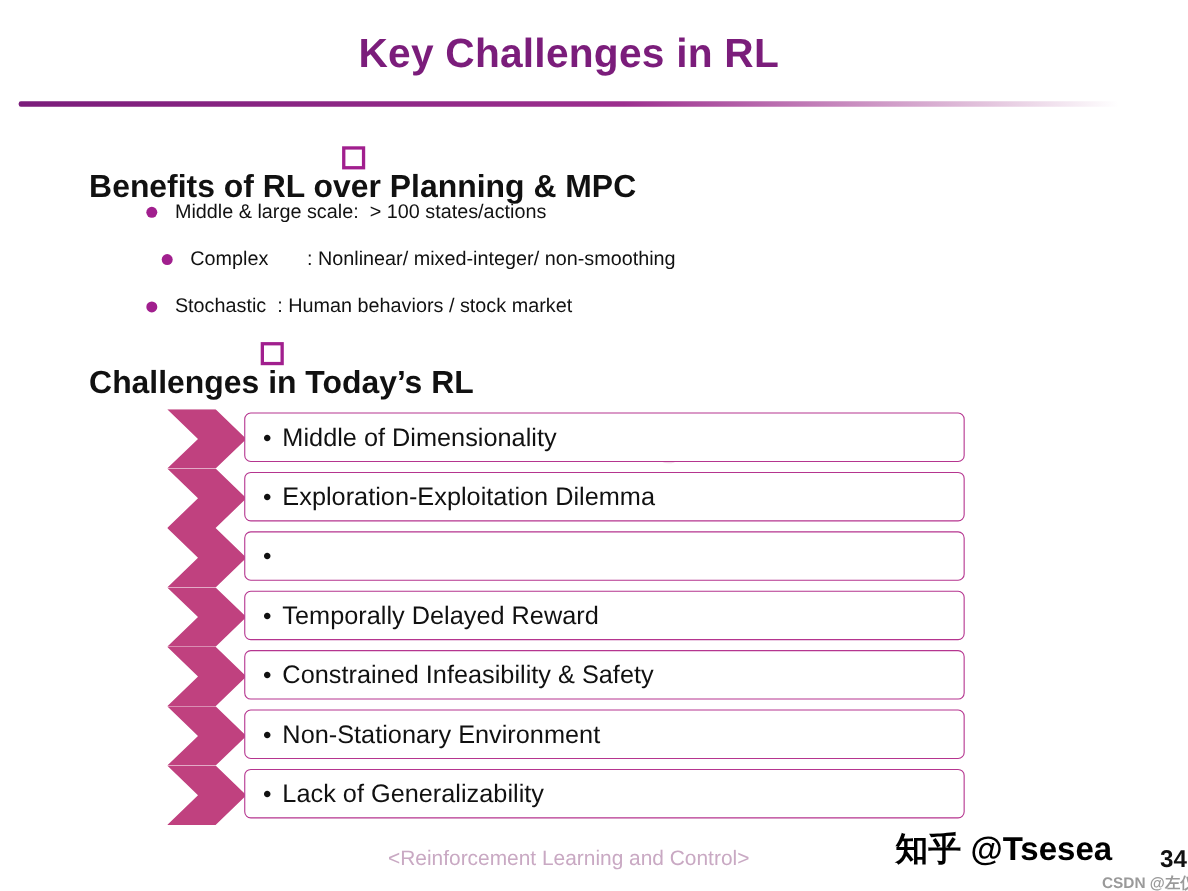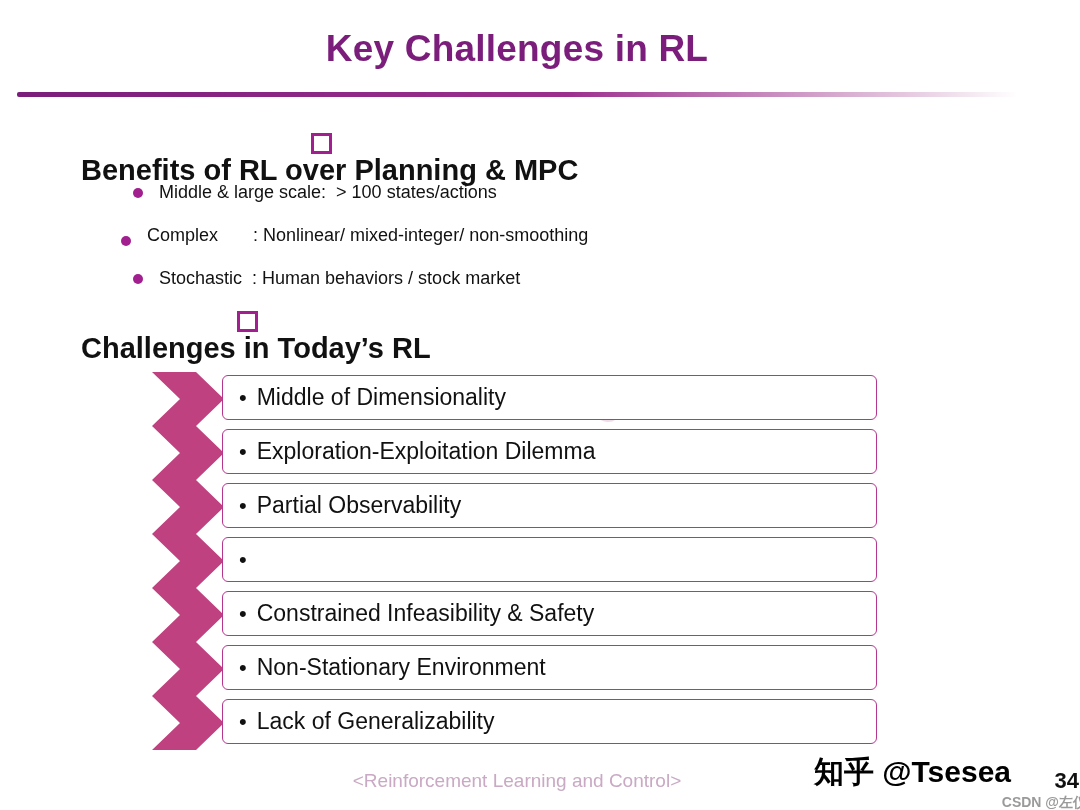--- a/index.html
+++ b/index.html
@@ -182,21 +182,21 @@
 
   <div class="l1" style="left:64px; top:133px;">
     <span class="sq"></span>
     <span>Benefits of RL over Planning &amp; MPC</span>
   </div>
 
   <div class="l2" style="left:116px; top:182px;">
     <span class="dot"></span>
     <span>Middle &amp; large scale:  &gt; 100 states/actions</span>
   </div>
-  <div class="l2" style="left:104px; top:225px;align-items:flex-end;">
+  <div class="l2" style="left:130px; top:225px;">
     <span class="dot"></span>
     <span>Complex       : Nonlinear/ mixed-integer/ non-smoothing</span>
   </div>
   <div class="l2" style="left:116px; top:268px;">
     <span class="dot"></span>
     <span>Stochastic  : Human behaviors / stock market</span>
   </div>
 
   <div class="l1" style="left:64px; top:311px;">
     <span class="sq"></span>
@@ -230,32 +230,32 @@
     </div>
 
     <div class="chev-row">
       <span class="chev">
         <svg width="72" height="54" viewBox="0 0 72 54">
             <polygon points="0,0 44,0 72,27 44,54 0,54 28,27" fill="#c0417f"></polygon>
           </svg>
       </span>
       <div class="chev-box">
         <span class="mdot">•</span>
-        <span class="ctext">Partial Observability</span>
-      </div>
-    </div>
-
-    <div class="chev-row">
-      <span class="chev">
-        <svg width="72" height="54" viewBox="0 0 72 54">
-            <polygon points="0,0 44,0 72,27 44,54 0,54 28,27" fill="#c0417f"></polygon>
-          </svg>
-      </span>
-      <div class="chev-box">
-        <span class="mdot">•</span>
+      </div>
+    </div>
+
+    <div class="chev-row">
+      <span class="chev">
+        <svg width="72" height="54" viewBox="0 0 72 54">
+            <polygon points="0,0 44,0 72,27 44,54 0,54 28,27" fill="#c0417f"></polygon>
+          </svg>
+      </span>
+      <div class="chev-box">
+        <span class="mdot">•</span>
+        <span class="ctext">Temporally Delayed Reward</span>
       </div>
     </div>
 
     <div class="chev-row">
       <span class="chev">
         <svg width="72" height="54" viewBox="0 0 72 54">
             <polygon points="0,0 44,0 72,27 44,54 0,54 28,27" fill="#c0417f"></polygon>
           </svg>
       </span>
       <div class="chev-box">

